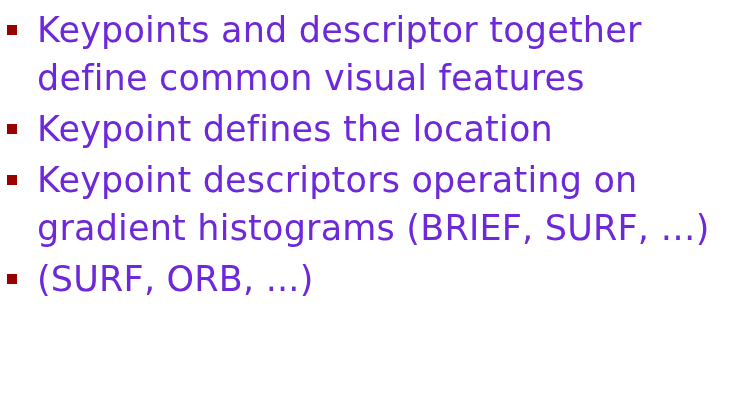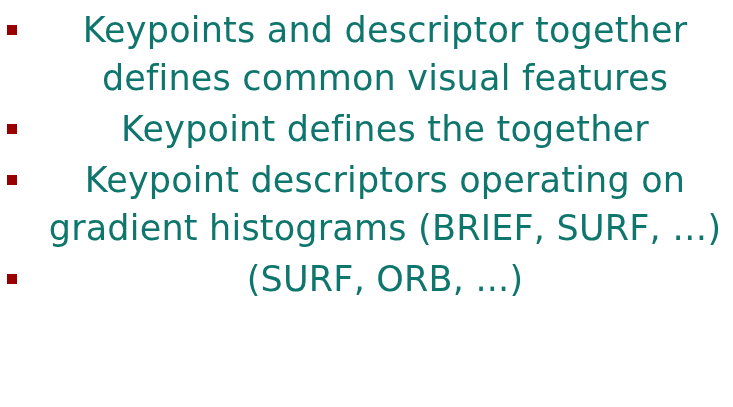--- a/index.html
+++ b/index.html
@@ -1,33 +1,33 @@
 <!DOCTYPE html>
 <html><head>
 <meta charset="utf-8">
 <style>
   html, body { margin:0; padding:0; background:#ffffff; }
   body { width:733px; height:407px; overflow:hidden; position:relative; }
   .list { position:absolute; left:0; top:6px; width:733px; }
   .item { position:relative; padding-left:37px; margin-bottom:3px; }
   .bullet { position:absolute; left:7px; top:19px; width:10px; height:10px; background:#990000; }
-  .text { font-family:"DejaVu Sans", sans-serif; font-size:35px; line-height:48px; color:#0f766e; white-space:pre; letter-spacing:0.2px;text-align:center; }
+  .text { font-family:"DejaVu Sans", sans-serif; font-size:35px; line-height:48px; color:#6d28d9; white-space:pre; letter-spacing:0.2px; }
 </style>
 </head>
 <body>
 
 <div class="list">
   <div class="item">
     <span class="bullet" style="background: rgb(153, 0, 0);"></span>
     <div class="text">Keypoints and descriptor together</div>
-    <div class="text">defines common visual features</div>
+    <div class="text">define common visual features</div>
   </div>
   <div class="item">
     <span class="bullet" style="background: rgb(153, 0, 0);"></span>
-    <div class="text">Keypoint defines the together</div>
+    <div class="text">Keypoint defines the location</div>
   </div>
   <div class="item">
     <span class="bullet" style="background: rgb(153, 0, 0);"></span>
     <div class="text">Keypoint descriptors operating on</div>
     <div class="text">gradient histograms (BRIEF, SURF, …)</div>
   </div>
   <div class="item">
     <span class="bullet" style="background: rgb(153, 0, 0);"></span>
     <div class="text">(SURF, ORB, ...)</div>
   </div>

